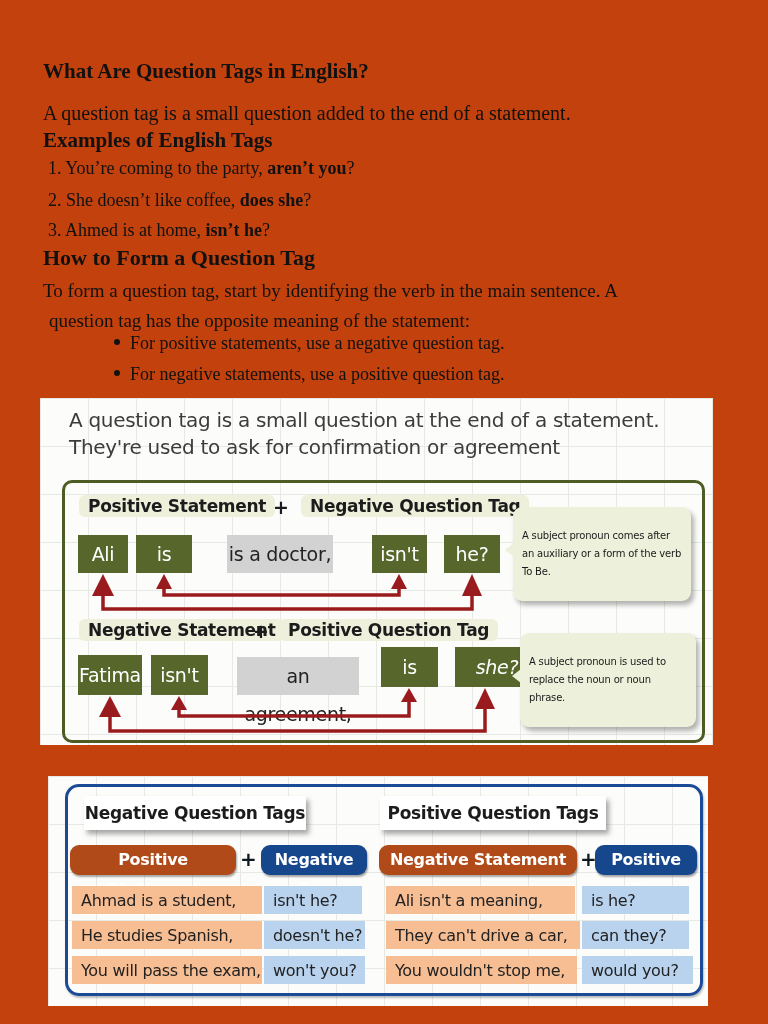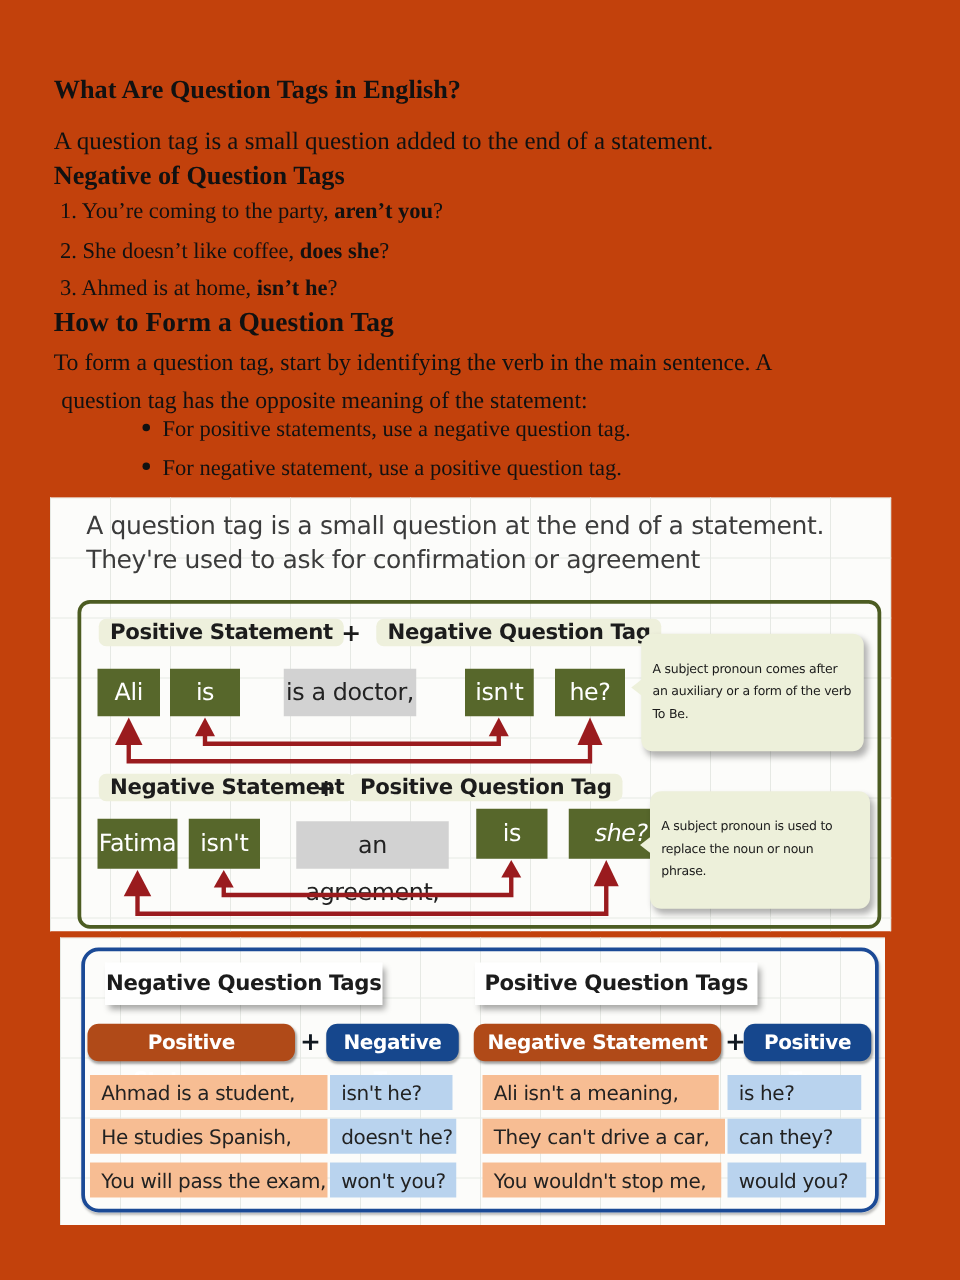--- a/index.html
+++ b/index.html
@@ -58,21 +58,21 @@
   .cell-orange{background:#f7bd93;}
   .cell-blue{background:#b9d3ee;}
 </style>
 </head>
 <body>
 
 <div class="page">
 
   <div class="abs h1" style="left:43px;top:59px;">What Are Question Tags in English?</div>
   <div class="abs body-line" style="left:43px;top:102px;">A question tag is a small question added to the end of a statement.</div>
-  <div class="abs h2" style="left:43px;top:128px;">Negative of Question Tags</div>
+  <div class="abs h2" style="left:43px;top:128px;">Examples of English Tags</div>
 
   <div class="abs ex-line" style="left:48px;top:158px;">
     <span>1.</span><span> You’re coming to the party, </span><b>aren’t you</b><span>?</span>
   </div>
   <div class="abs ex-line" style="left:48px;top:190px;">
     <span>2.</span><span> She doesn’t like coffee, </span><b>does she</b><span>?</span>
   </div>
   <div class="abs ex-line" style="left:48px;top:220px;">
     <span>3.</span><span> Ahmed is at home, </span><b>isn’t he</b><span>?</span>
   </div>
@@ -80,21 +80,21 @@
   <div class="abs h2b" style="left:43px;top:245px;">How to Form a Question Tag</div>
   <div class="abs how-line" style="left:43px;top:280px;">To form a question tag, start by identifying the verb in the main sentence. A</div>
   <div class="abs how-line" style="left:49px;top:310px;">question tag has the opposite meaning of the statement:</div>
 
   <div class="abs bullet-line" style="left:130px;top:333px;">
     <span class="bullet-dot"></span>
     <span>For positive statements, use a negative question tag.</span>
   </div>
   <div class="abs bullet-line" style="left:130px;top:364px;">
     <span class="bullet-dot"></span>
-    <span>For negative statement, use a positive question tag.</span>
+    <span>For negative statements, use a positive question tag.</span>
   </div>
 
   <div class="abs grid-bg sans" style="left:40px;top:398px;width:673px;height:347px;">
 
     <div class="abs d1-caption" style="left:29px;top:9px;">
       <div>A question tag is a small question at the end of a statement.</div>
       <div>They're used to ask for confirmation or agreement</div>
     </div>
 
     <div class="green-box">
@@ -137,21 +137,21 @@
         <polygon points="344,205 336,219 352,219" fill="#9a1b1e"></polygon>
         <path d="M114,226 L114,233 L344,233 L344,218" fill="none" stroke="#9a1b1e" stroke-width="3.5"></path>
 
         <polygon points="45,213 34,234 56,234" fill="#9a1b1e"></polygon>
         <polygon points="420,205 410,226 430,226" fill="#9a1b1e"></polygon>
         <path d="M45,233 L45,248 L420,248 L420,225" fill="none" stroke="#9a1b1e" stroke-width="3.5"></path>
       </svg>
     </div>
   </div>
 
-  <div class="abs grid-bg sans" style="left:48px;top:750px;width:660px;height:230px;">
+  <div class="abs grid-bg sans" style="left:48px;top:776px;width:660px;height:230px;">
     <div class="blue-box">
 
       <div class="whead" style="left:16px;top:9px;width:222px;">Negative Question Tags</div>
       <div class="whead" style="left:312px;top:9px;width:226px;">Positive Question Tags</div>
 
       <div class="pill pill-orange" style="left:2px;top:58px;width:166px;">Positive Statement</div>
       <div class="bplus" style="left:172px;top:60px;">+</div>
       <div class="pill pill-blue" style="left:193px;top:58px;width:106px;">Negative Tag</div>
       <div class="pill pill-orange" style="left:311px;top:58px;width:198px;">Negative Statement</div>
       <div class="bplus" style="left:512px;top:60px;">+</div>

